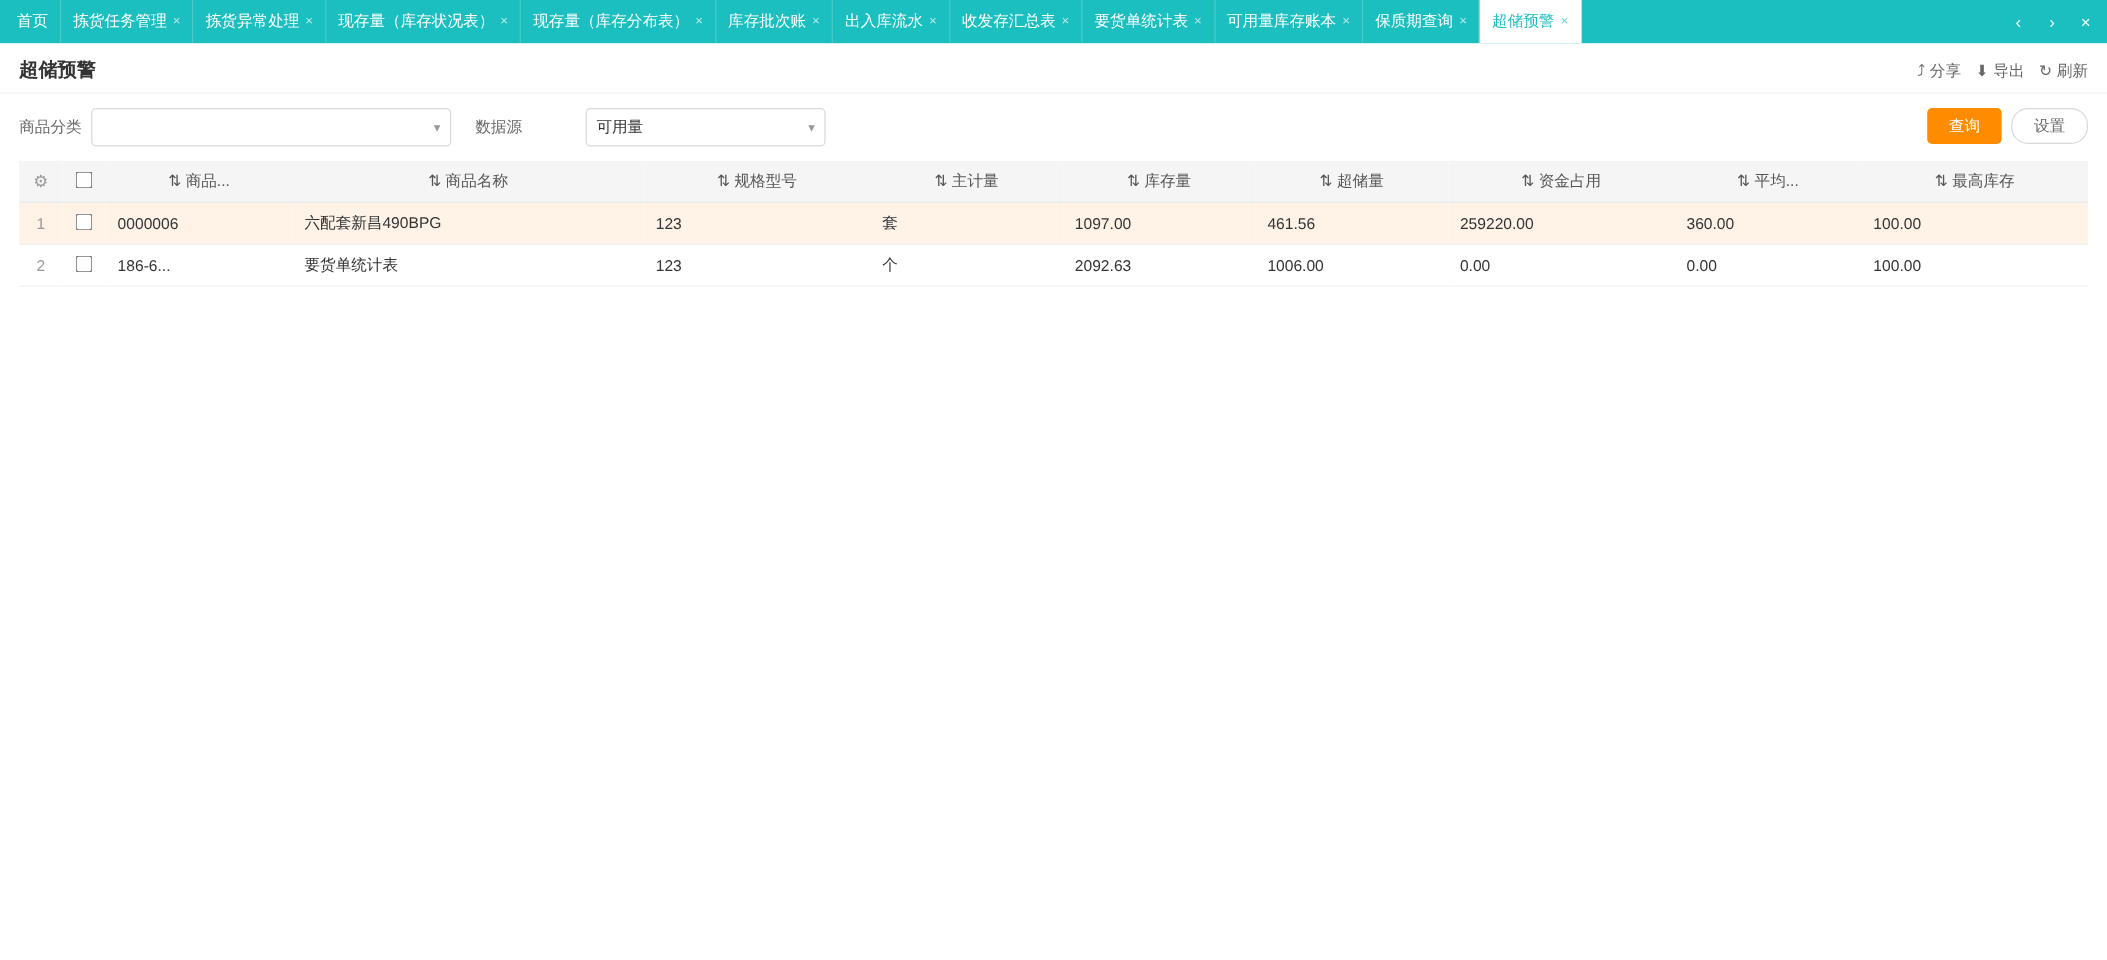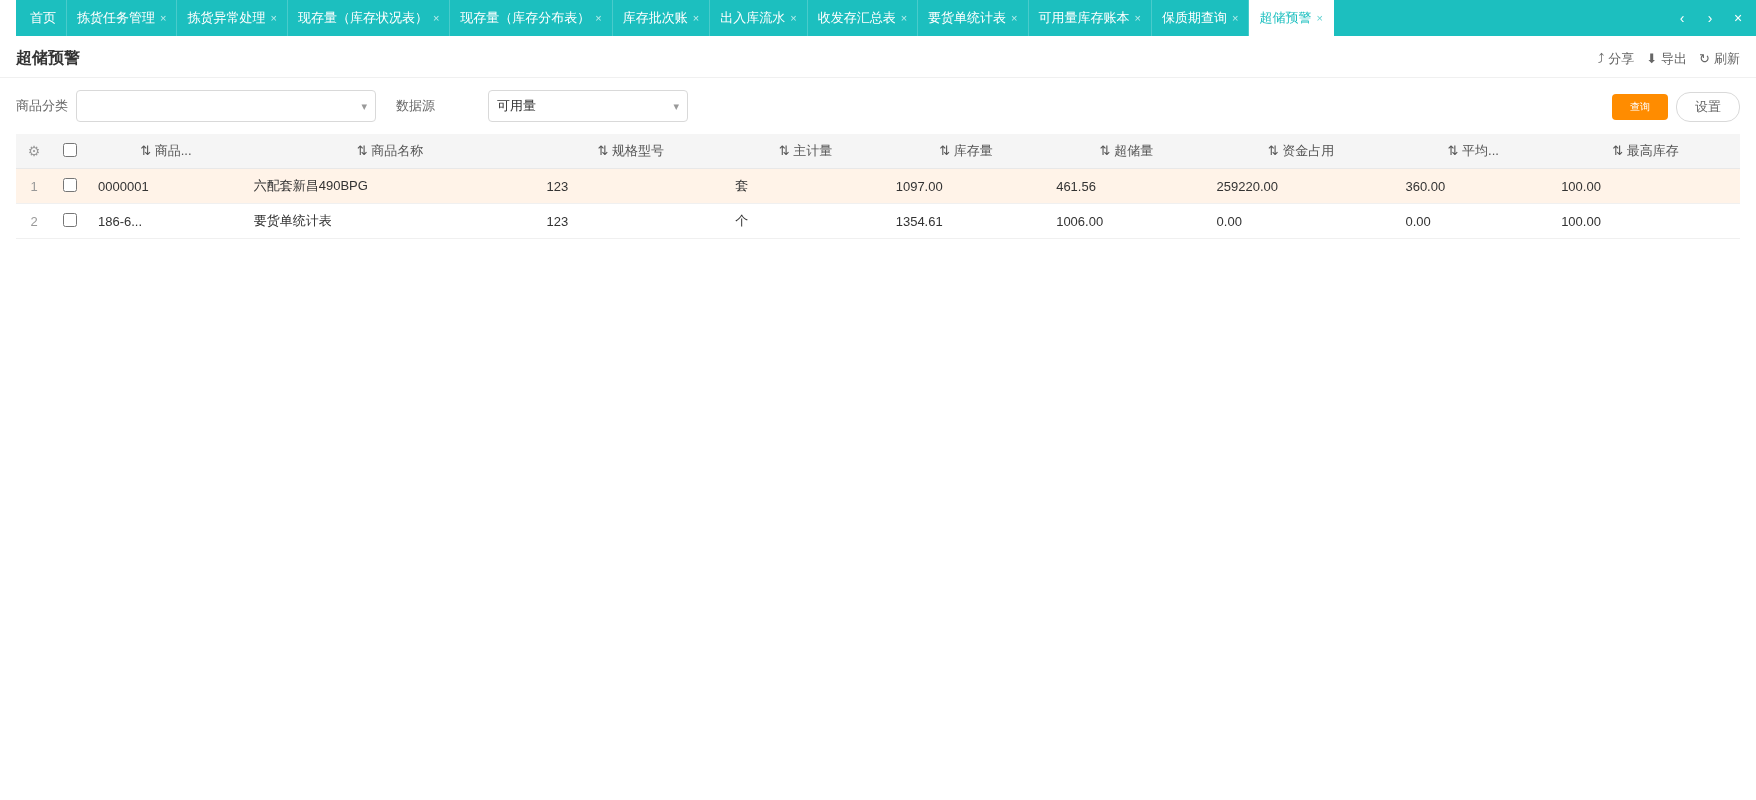--- a/index.html
+++ b/index.html
@@ -6,21 +6,20 @@
     body { font-family: "Microsoft YaHei", "PingFang SC", Arial, sans-serif; font-size: 13px; background: #fff; color: #333; }
 
     
     .topbar {
       display: flex;
       align-items: center;
       background: #1cbfbf;
       height: 36px;
       padding: 0 4px;
       overflow: hidden;
-      margin-left: 16px;
     }
     .topbar-tab {
       display: flex;
       align-items: center;
       padding: 0 10px;
       height: 36px;
       color: #fff;
       font-size: 13px;
       white-space: nowrap;
       cursor: pointer;
@@ -69,21 +68,21 @@
       align-items: center;
       gap: 4px;
       color: #666;
       cursor: pointer;
       font-size: 13px;
     }
 
     
     .filter-area {
       display: flex;
-      align-items: flex-end;
+      align-items: flex-start;
       padding: 12px 16px;
       gap: 20px;
     }
     .filter-item {
       display: flex;
       align-items: center;
       gap: 8px;
     }
     .filter-label {
       color: #666;
@@ -108,21 +107,21 @@
     }
     .filter-select .chevron { color: #999; font-size: 11px; }
 
     .query-btn {
       background: #ff8c00;
       color: #fff;
       border: none;
       border-radius: 4px;
       padding: 6px 18px;
       cursor: pointer;
-      font-size: 10px;
+      font-size: 13px;
       margin-left: auto;
     }
     .settings-btn {
       background: #fff;
       color: #666;
       border: 1px solid #d9d9d9;
       border-radius: 14px;
       padding: 5px 18px;
       cursor: pointer;
       font-size: 13px;
@@ -292,40 +291,40 @@
           <span>⇅</span> 最高库存
         </th>
       </tr>
     </thead>
     <tbody id="table-body">
     <tr class="highlighted">
       <td class="row-num">1</td>
       <td class="checkbox-cell">
         <input type="checkbox" style="">
       </td>
-      <td>0000001</td>
+      <td>0000006</td>
       <td>六配套新昌490BPG</td>
       <td>123</td>
       <td>套</td>
       <td>1097.00</td>
       <td>461.56</td>
       <td>259220.00</td>
       <td>360.00</td>
       <td>100.00</td>
     </tr>
         <tr>
       <td class="row-num">2</td>
       <td class="checkbox-cell">
         <input type="checkbox" style="">
       </td>
       <td>186-6...</td>
       <td>要货单统计表</td>
       <td>123</td>
       <td>个</td>
-      <td>1354.61</td>
+      <td>2092.63</td>
       <td>1006.00</td>
       <td>0.00</td>
       <td>0.00</td>
       <td>100.00</td>
     </tr>
       </tbody>
   </table>
 </div>
 
 </body></html>

